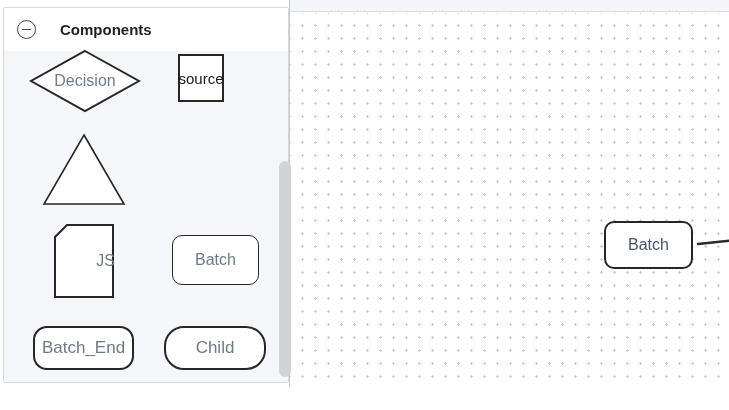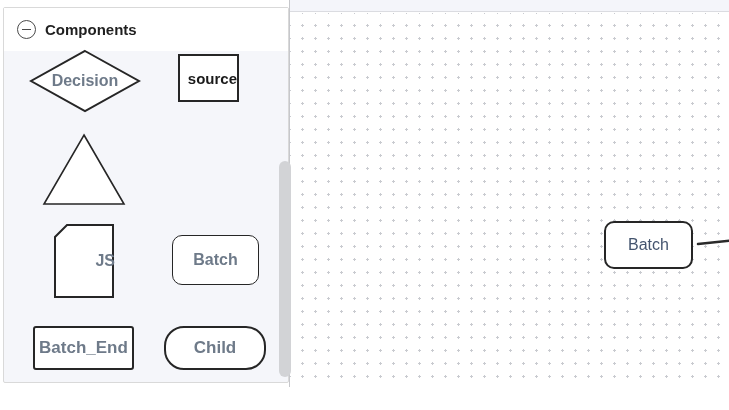--- a/index.html
+++ b/index.html
@@ -59,21 +59,21 @@
     border: 1px solid #d9d9d9;
     border-radius: 2px;
   }
   .panel-header {
     position: absolute;
     left: 0; top: 0; right: 0;
     height: 43px;
     background: #ffffff;
     display: flex; align-items: center;
     padding-left: 13px;
-    gap: 9px;
+    gap: 24px;
   }
   .collapse-icon {
     width: 19px; height: 19px;
     border: 1.5px solid #4a4a4a;
     border-radius: 50%;
     display: flex; align-items: center; justify-content: center;
     flex: 0 0 auto;
     cursor: pointer;
   }
   .collapse-icon::after {
@@ -84,46 +84,45 @@
   .panel-title {
     font-size: 15px;
     font-weight: 700;
     color: #1f1f1f;
   }
 
   .shape {
     position: absolute;
     display: flex; align-items: center; justify-content: center;
     cursor: grab;
-    font-weight: bold;
   }
   .shape svg { position: absolute; left: 0; top: 0; }
   .shape-label {
     position: relative;
     font-size: 16px;
     color: #6e7a89;
     white-space: nowrap;
   }
 
   .shape-decision { left: 25px; top: 41px; width: 112px; height: 64px; }
   .shape-source {
-    left: 174px; top: 46px; width: 61px; height: 48px;
-    background: #ffffff; border: 2.5px solid #262626; justify-content: flex-end;
+    left: 174px; top: 46px; width: 46px; height: 48px;
+    background: #ffffff; border: 2.5px solid #262626;
   }
   .shape-source .shape-label { color: #1a1a1a; font-size: 15px; }
   .shape-triangle { left: 38px; top: 125px; width: 84px; height: 73px; }
   .shape-fork { left: 168px; top: 126px; width: 87px; height: 72px; }
   .shape-js { left: 49px; top: 215px; width: 62px; height: 76px; justify-content: flex-end; }
   .shape-batch {
     left: 168px; top: 227px; width: 87px; height: 50px;
     background: #ffffff; border: 1.6px solid #262626; border-radius: 10px;
   }
   .shape-batchend {
     left: 29px; top: 318px; width: 101px; height: 44px;
-    background: #ffffff; border: 2px solid #262626; border-radius: 3px;
+    background: #ffffff; border: 2px solid #262626; border-radius: 14px;
   }
   .shape-batchend .shape-label, .shape-child .shape-label { font-size: 17px; }
   .shape-child {
     left: 160px; top: 318px; width: 102px; height: 44px;
     background: #ffffff; border: 2px solid #262626; border-radius: 20px;
   }
 
   .panel-scrollbar-thumb {
     position: absolute;
     left: 275px; top: 153px;

